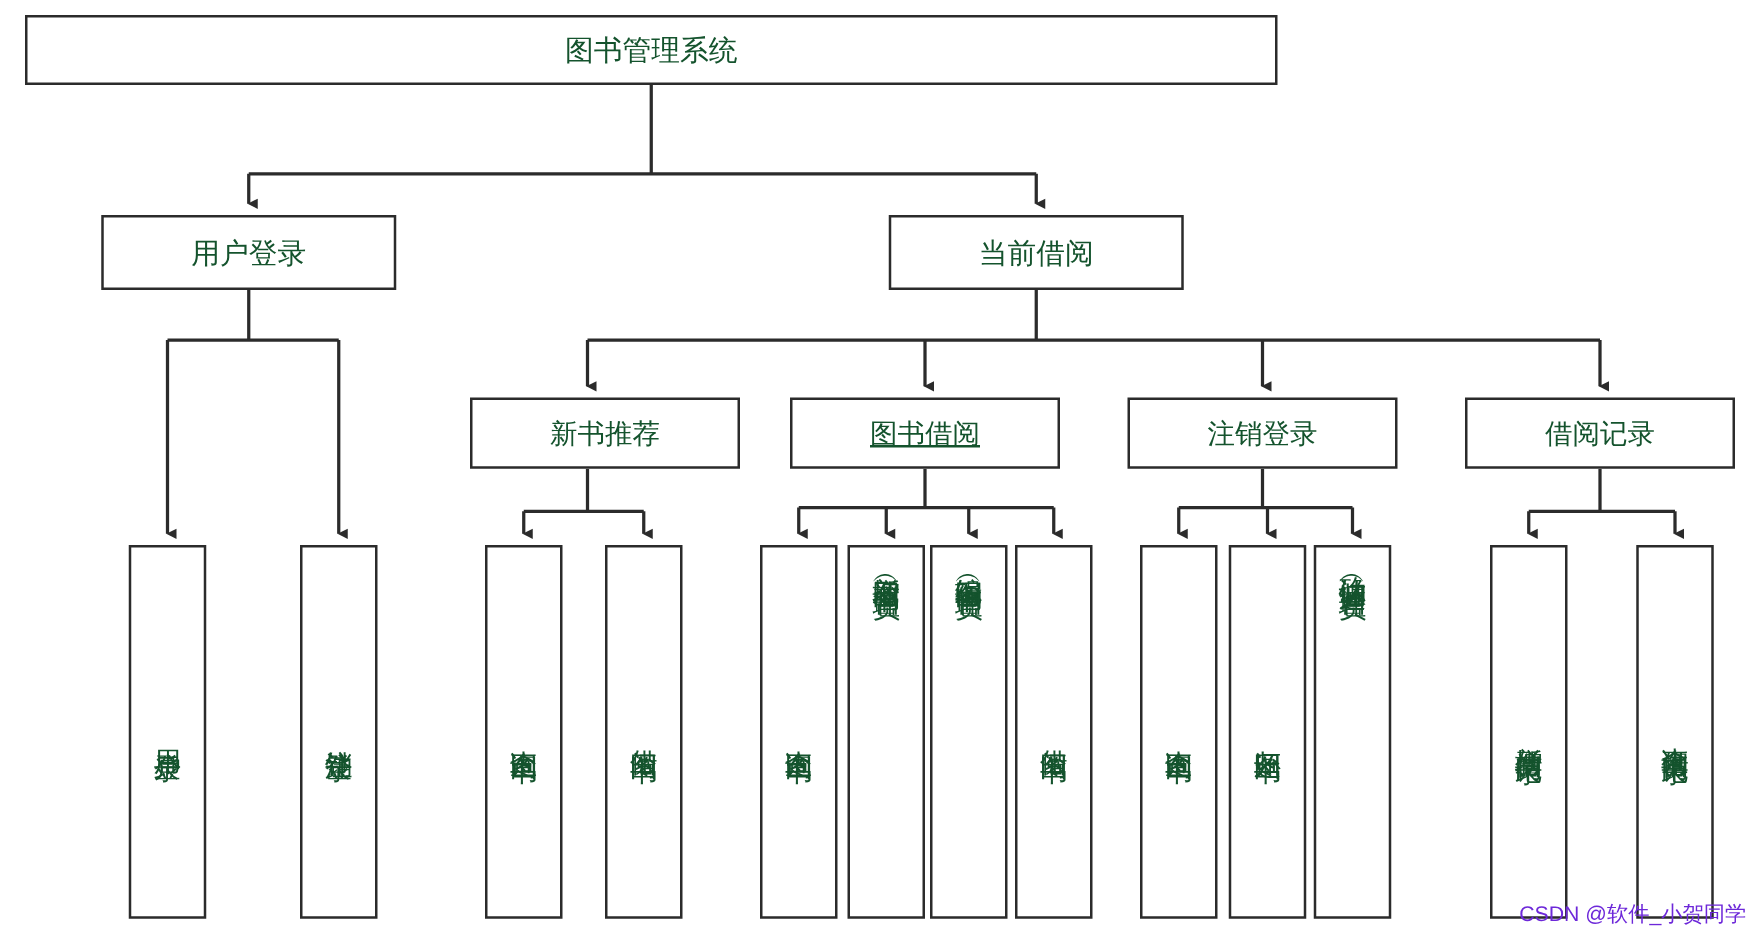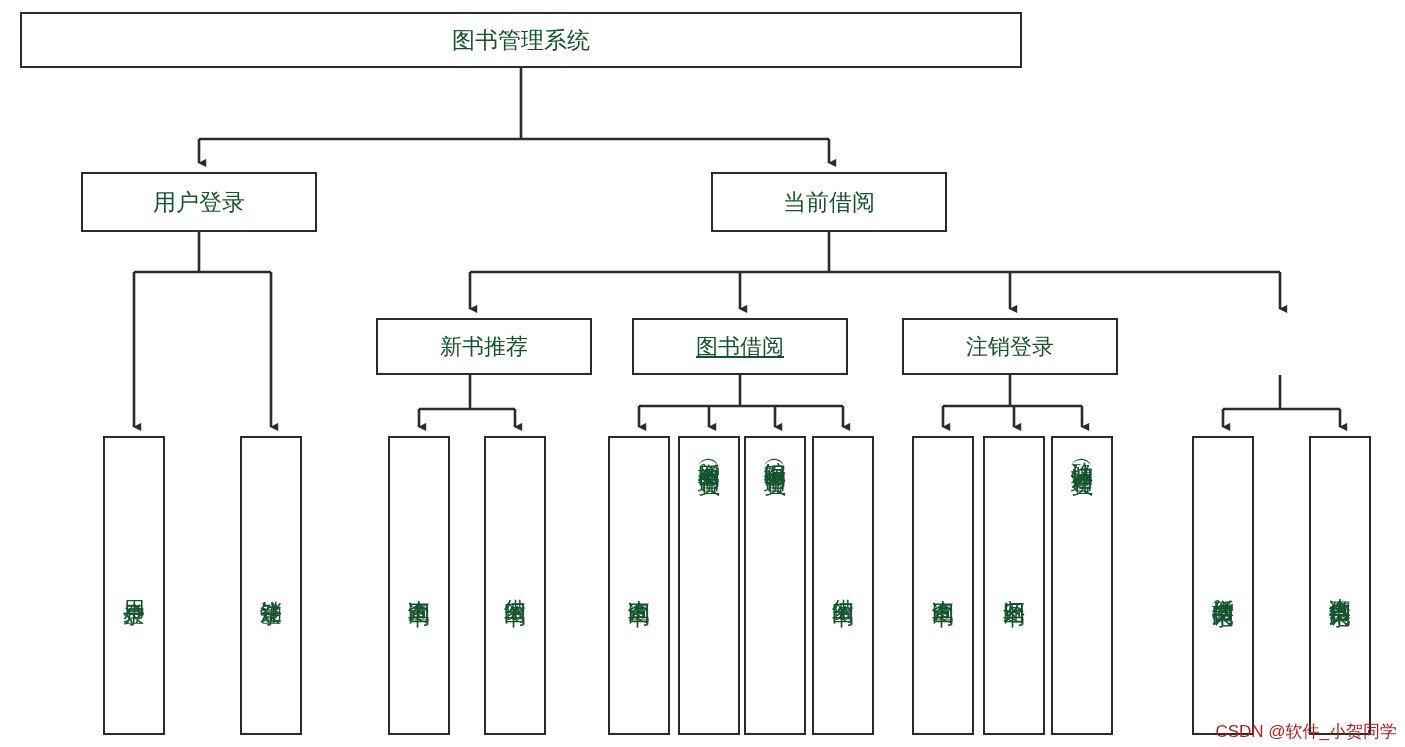--- a/index.html
+++ b/index.html
@@ -65,21 +65,21 @@
   }
   .node.leaf.centered {
     align-items: center;
     padding-top: 0;
   }
   #watermark {
     position: absolute;
     right: 8px;
     bottom: 4px;
     font-size: 17px;
-    color: #b91c1c;
+    color: #6d28d9;
     z-index: 5;
     white-space: nowrap;
   }
 </style>
 </head>
 <body>
 
 <div id="diagram-root">
 
   <svg id="connector-layer" viewBox="0 0 1405 747" xmlns="http://www.w3.org/2000/svg">
@@ -148,20 +148,23 @@
 
   <div class="node level3" style="left: 362px; top: 318px; width: 216px; height: 57px; margin-left: 14px;">
     <span class="node-label">新书推荐</span>
   </div>
   <div class="node level3" style="left: 632px; top: 318px; width: 216px; height: 57px; text-decoration: underline;">
     <span class="node-label">图书借阅</span>
   </div>
   <div class="node level3" style="left: 902px; top: 318px; width: 216px; height: 57px;">
     <span class="node-label">注销登录</span>
   </div>
+  <div class="node level3" style="left: 1172px; top: 318px; width: 216px; height: 57px;">
+    <span class="node-label">借阅记录</span>
+  </div>
 
   <div class="node leaf centered" style="left: 103px; top: 436px; width: 62px; height: 299px;">
     <span class="node-label">用户登录</span>
   </div>
   <div class="node leaf centered" style="left: 240px; top: 436px; width: 62px; height: 299px;">
     <span class="node-label">注销登录</span>
   </div>
   <div class="node leaf centered" style="left: 388px; top: 436px; width: 62px; height: 299px;">
     <span class="node-label">查询图书</span>
   </div>

